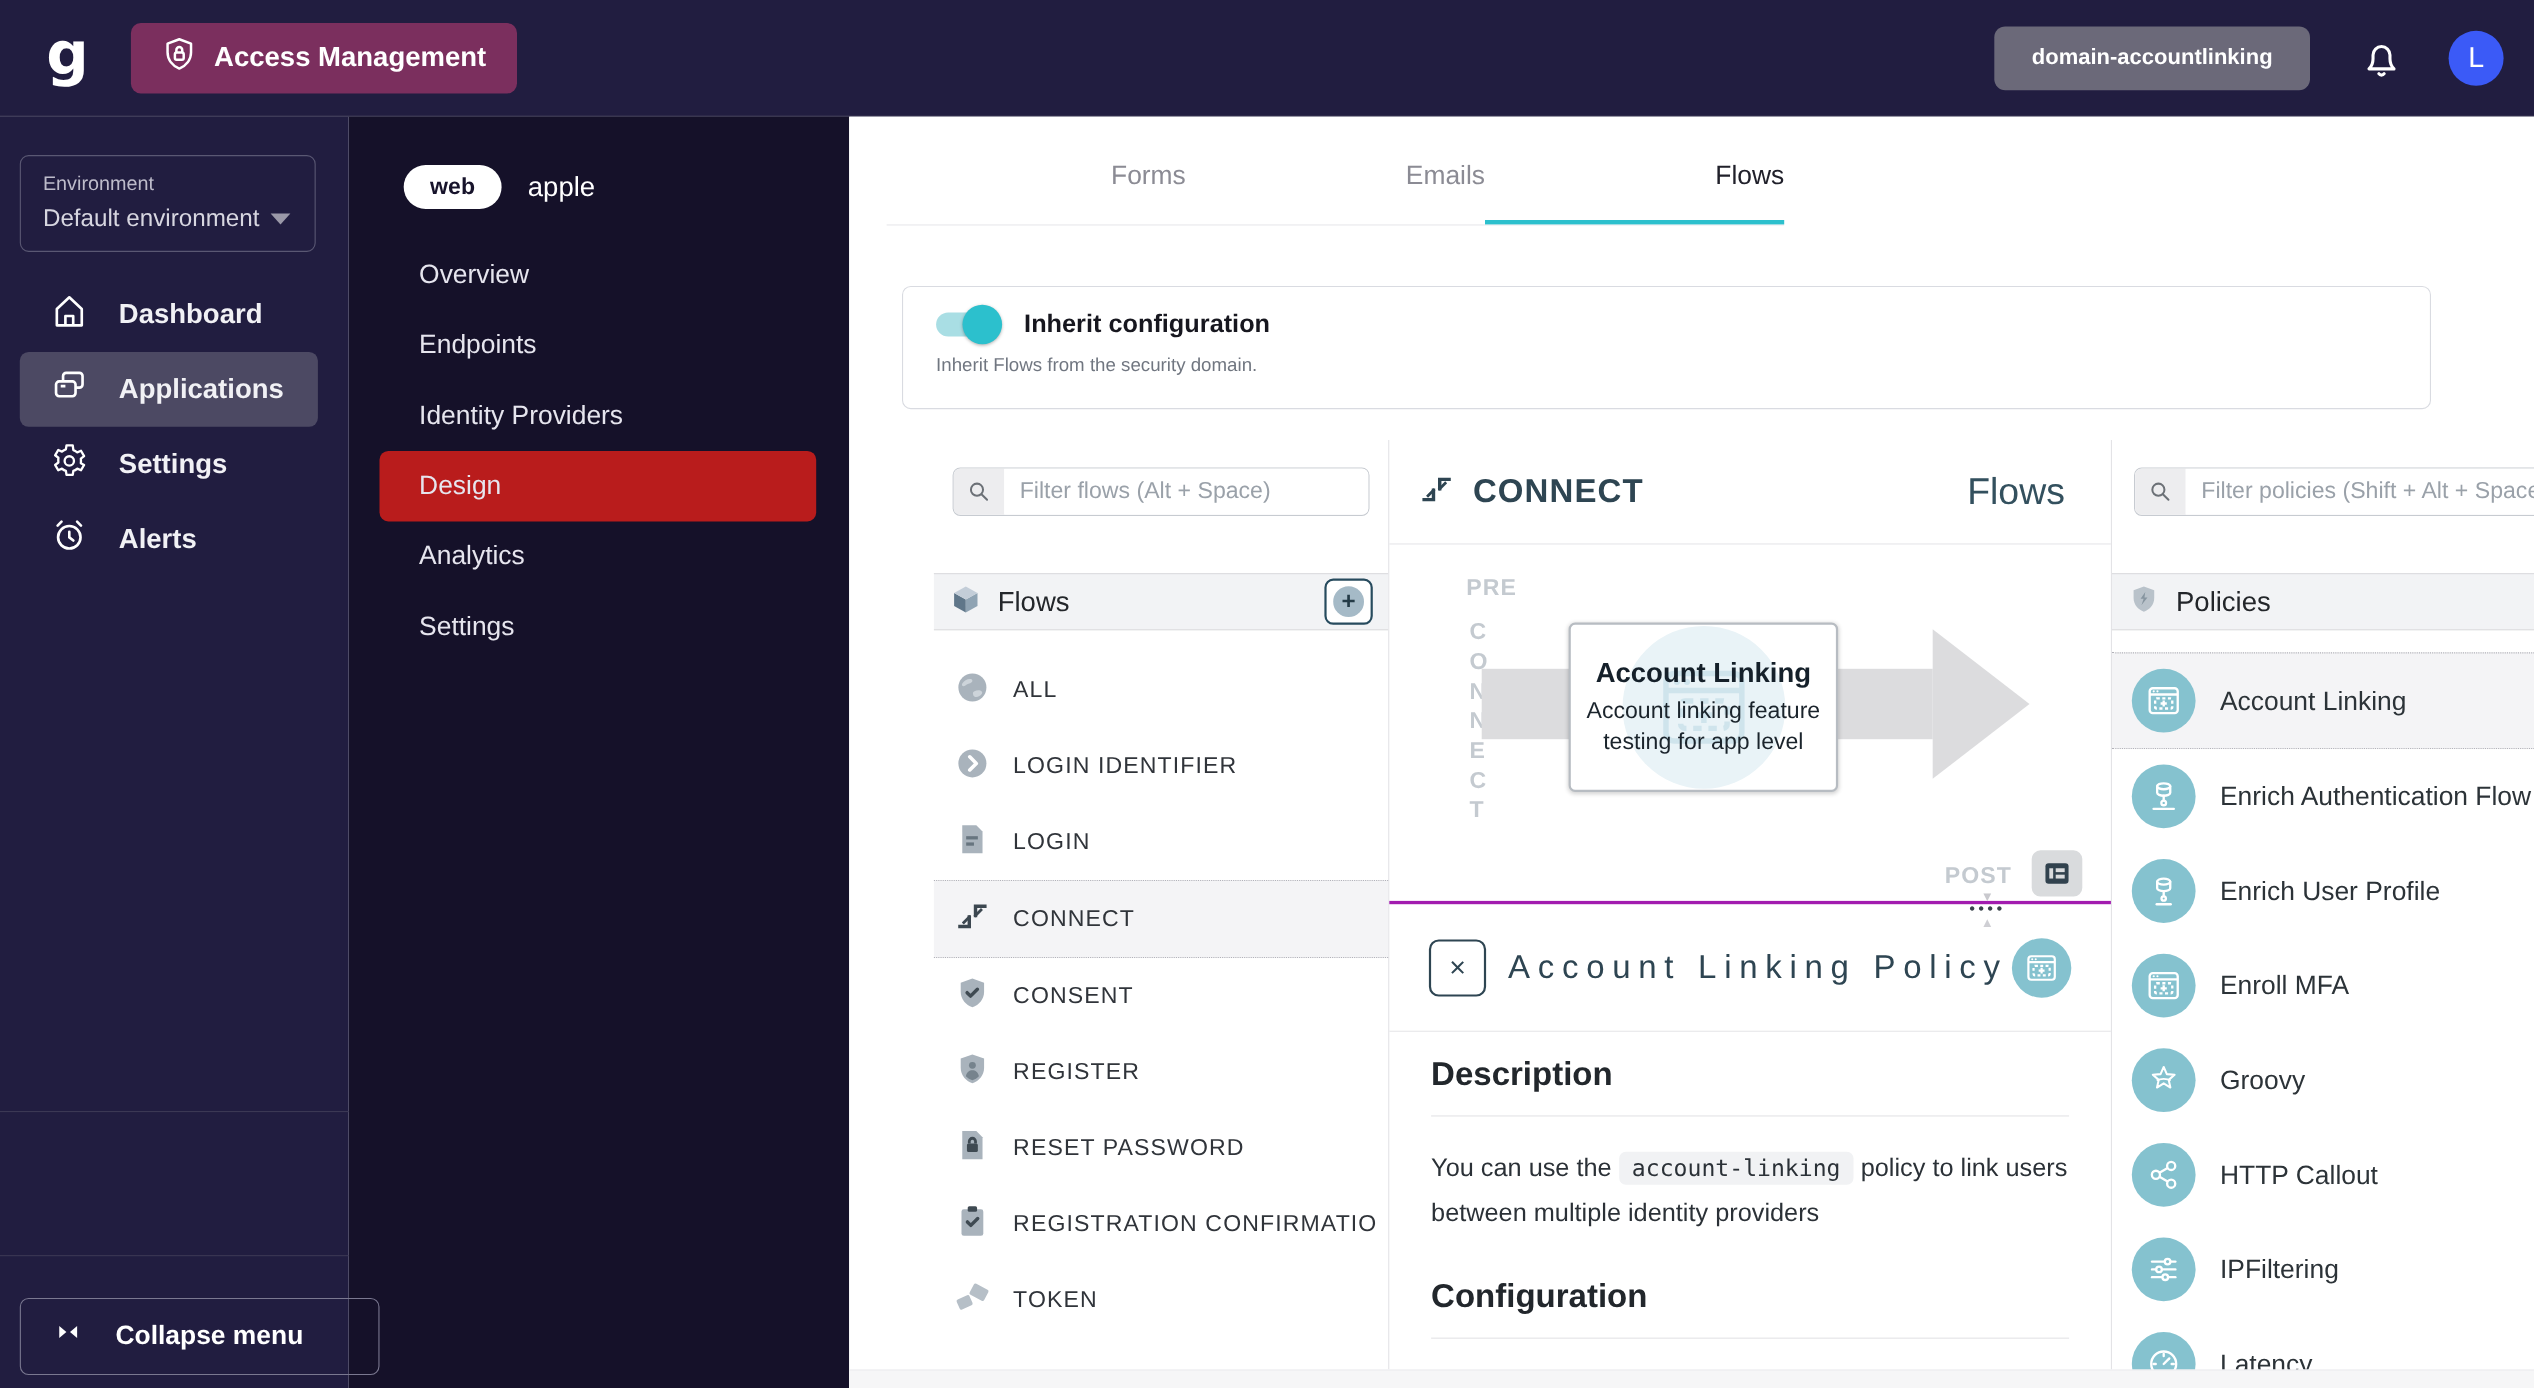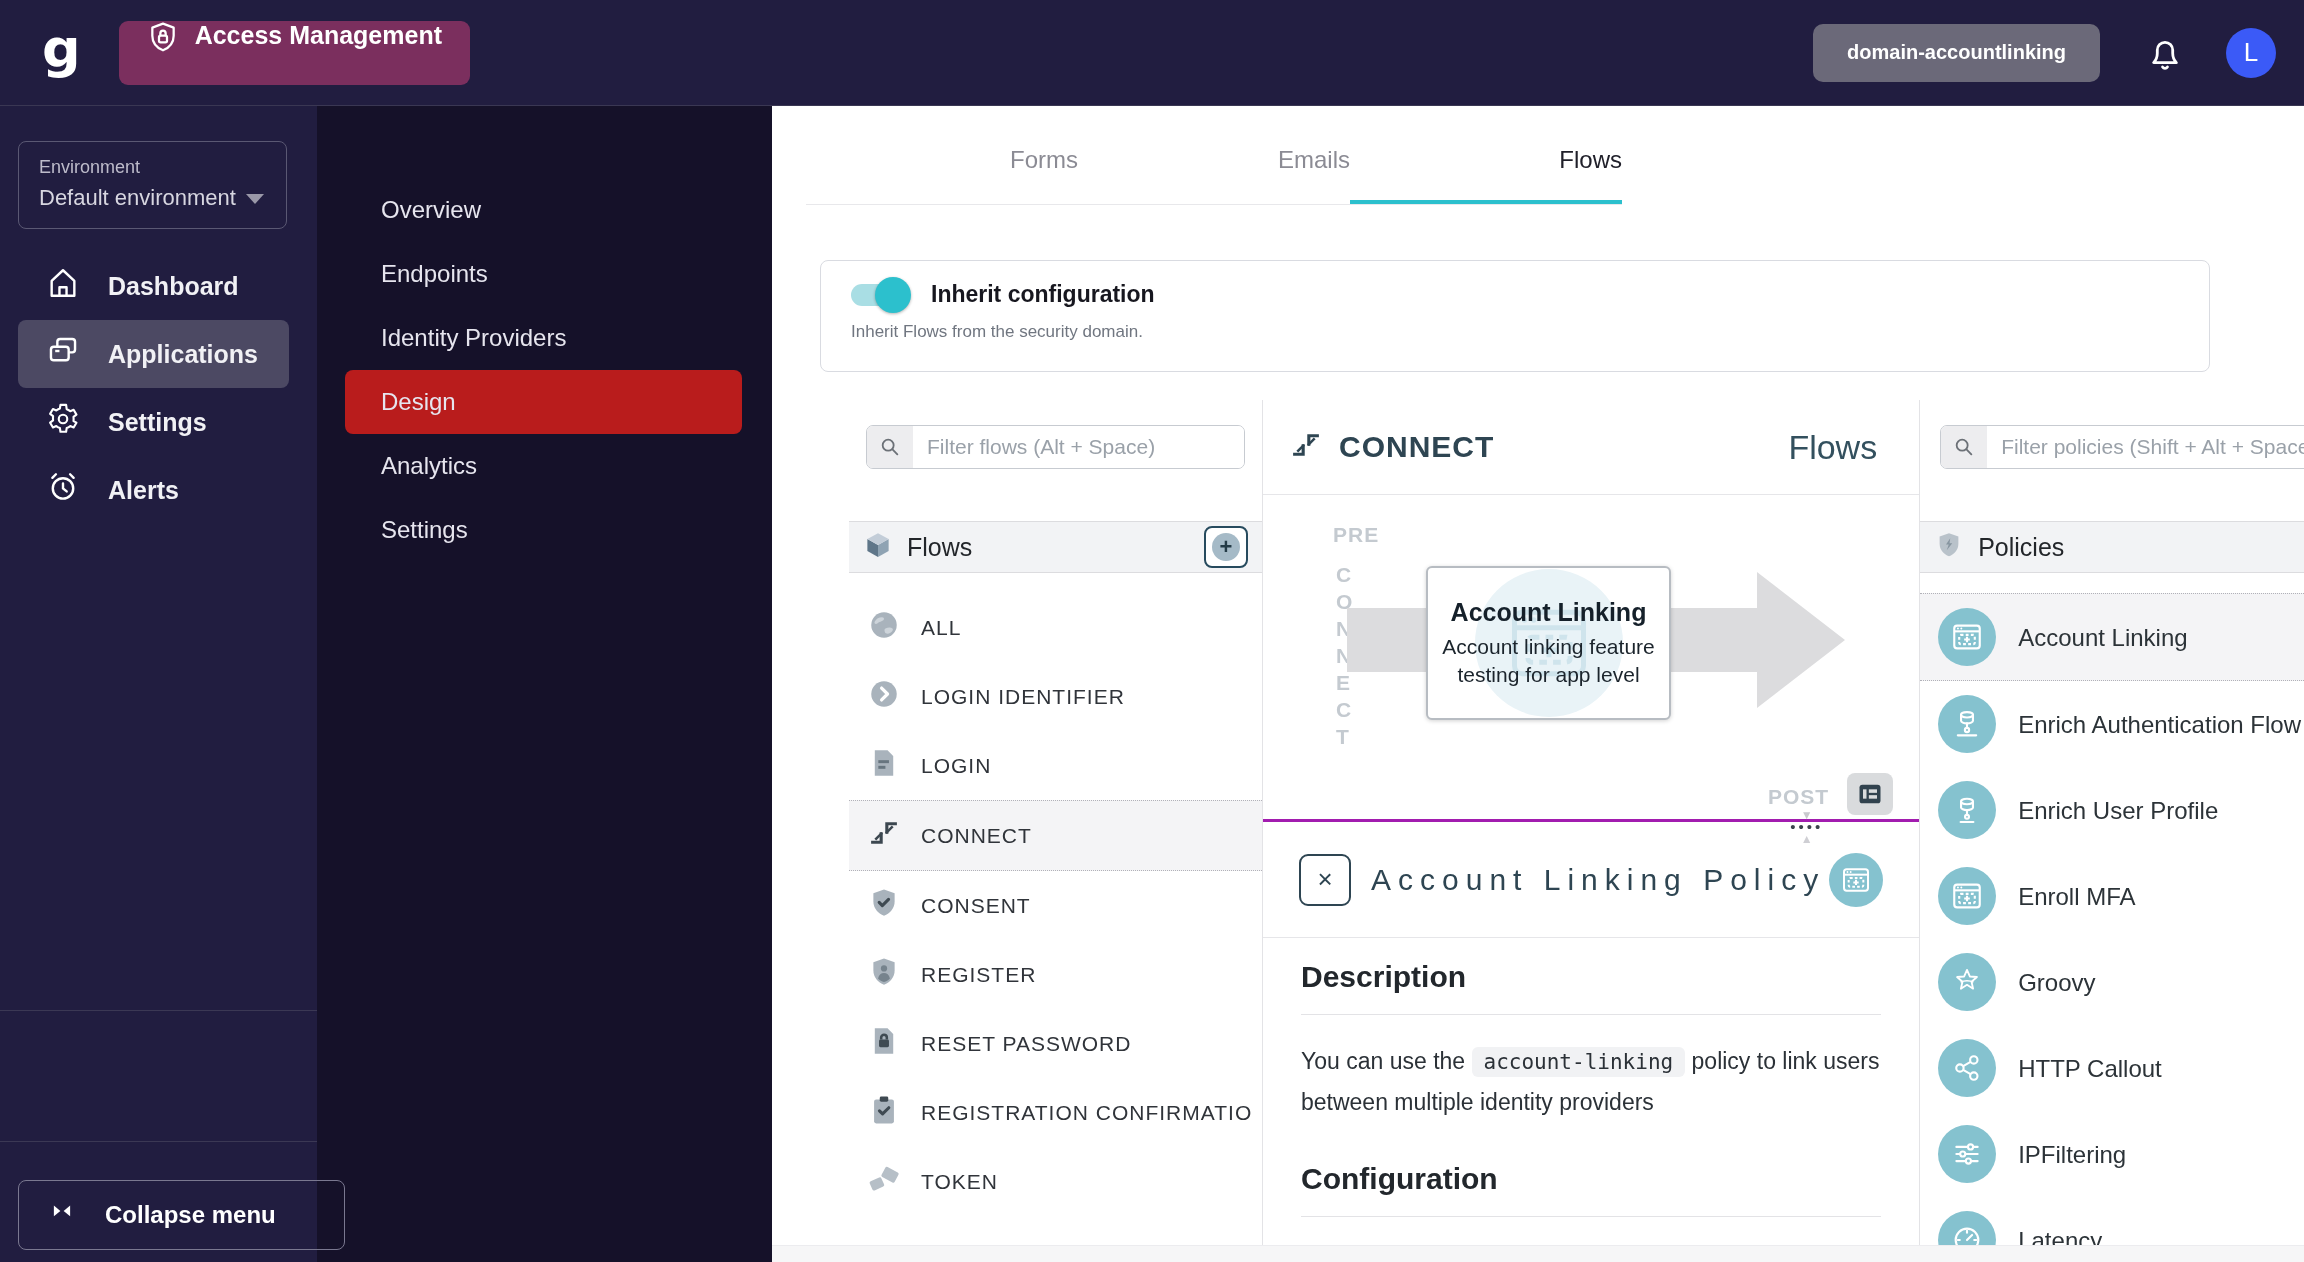--- a/index.html
+++ b/index.html
@@ -5,21 +5,21 @@
   * { margin:0; padding:0; box-sizing:border-box; }
   html,body { width:2304px; height:1262px; overflow:hidden; background:#fff;
               font-family:"Liberation Sans", sans-serif; }
 
   
   .topbar { height:106px; background:#211d40; display:flex; align-items:center;
             padding:0 28px; border-bottom:1px solid #3a3753; }
   .logo { color:#fff; font-family:"DejaVu Sans", sans-serif; font-weight:700;
           font-size:54px; margin:0 38px 8px 14px; }
   .am-badge { background:#7b2f5e; border-radius:9px; height:64px; padding:0 28px;
-              display:flex; gap:16px; color:#fff; }
+              display:flex; align-items:center; gap:16px; color:#fff; }
   .am-badge span { font-size:25px; font-weight:700; }
   .tb-spacer { flex:1; }
   .domain-pill { background:#6b6979; color:#fff; border-radius:10px; height:58px;
                  padding:0 34px; display:flex; align-items:center; font-size:20px;
                  font-weight:600; }
   .bell { margin:0 40px 0 44px; display:flex; }
   .avatar { width:50px; height:50px; border-radius:50%; background:#3b5af7; color:#fff;
             font-size:26px; display:flex; align-items:center; justify-content:center; }
 
   
@@ -264,20 +264,24 @@
         <svg width="26" height="26" viewBox="0 0 24 24" fill="#fff">
           <path d="M4.5 6l6 5-6 5z"></path>
             <path d="M19.5 6l-6 5 6 5z"></path>
         </svg>
       </span>
       <span>Collapse menu</span>
     </button>
   </aside>
 
   <aside class="sidebar2">
+    <div class="app-head">
+      <span class="type-pill">web</span>
+      <span class="app-name">apple</span>
+    </div>
     <nav class="nav2">
       <div class="nav2-item">
           <span>Overview</span>
         </div>
       <div class="nav2-item">
           <span>Endpoints</span>
         </div>
       <div class="nav2-item">
           <span>Identity Providers</span>
         </div>

